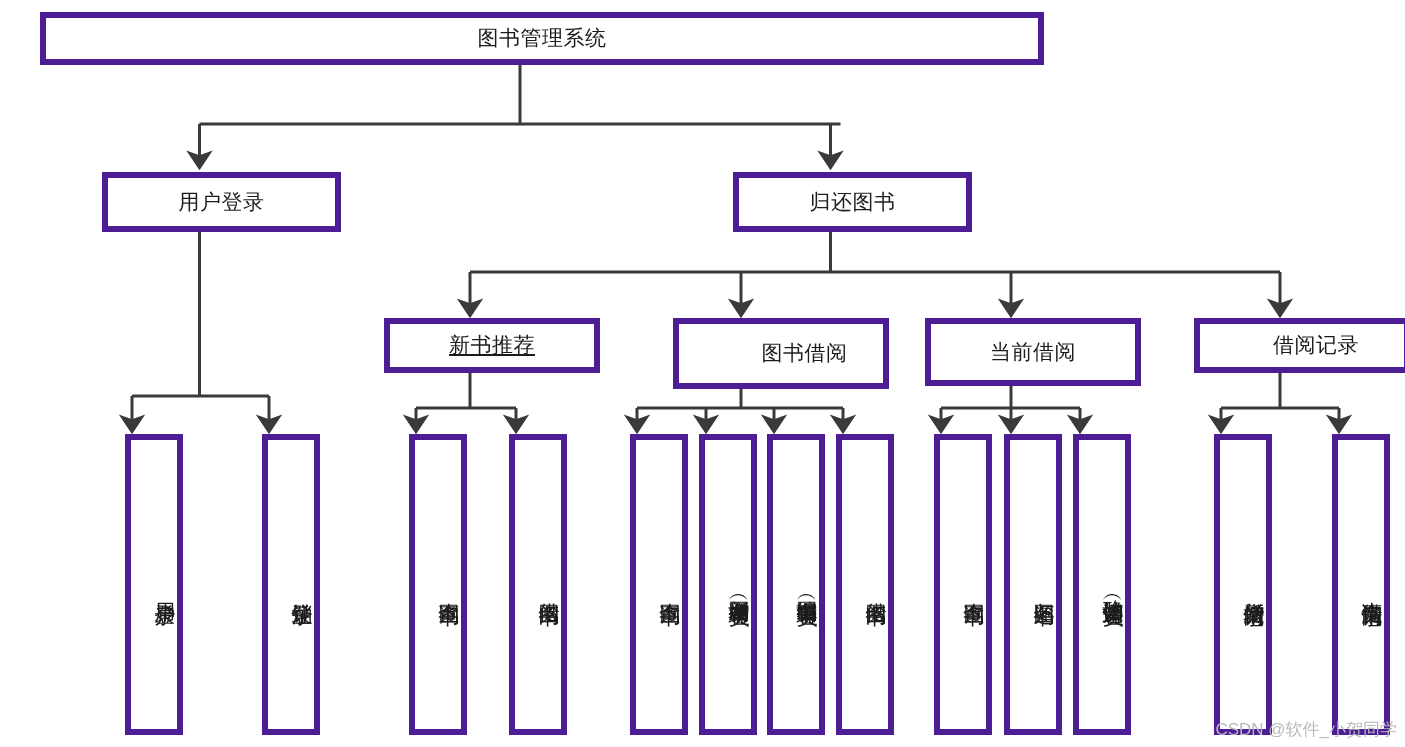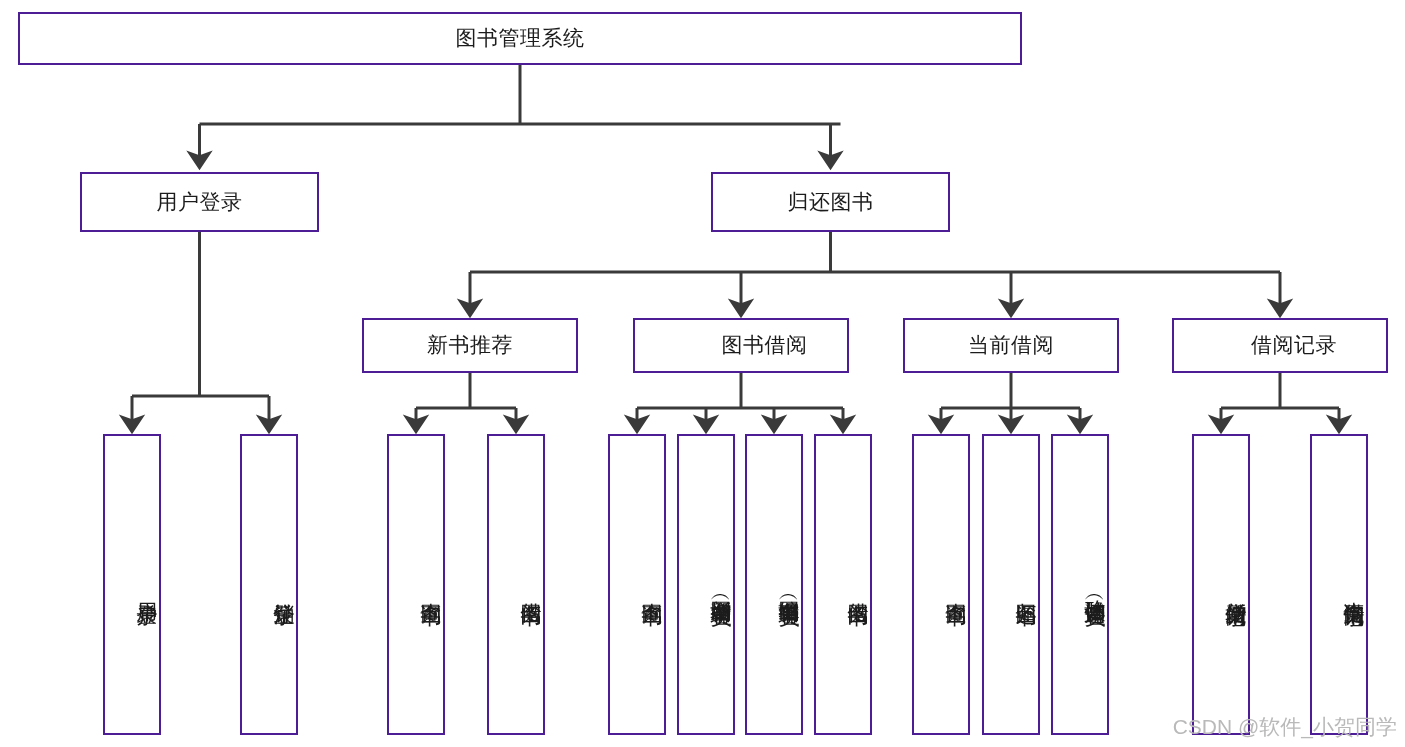--- a/index.html
+++ b/index.html
@@ -21,27 +21,28 @@
     position: absolute;
     left: 0;
     top: 0;
     width: 1405px;
     height: 747px;
     pointer-events: none;
   }
   .node {
     position: absolute;
     box-sizing: border-box;
-    border: 2px solid #4c1d95;
+    border: 6px solid #4c1d95;
     background: #ffffff;
     display: flex;
     align-items: center;
     justify-content: center;
     color: #1c1c1c;
     line-height: 1.18;
+    margin-left: 22px;
   }
   .node.horiz {
     font-size: 21px;
     letter-spacing: 0.5px;
   }
   .node.vert {
     writing-mode: vertical-rl;
     text-orientation: upright;
     font-size: 21px;
     letter-spacing: 1px;
@@ -51,21 +52,21 @@
   }
   .node.vert .vtext {
     writing-mode: vertical-rl;
     text-orientation: upright;
     white-space: nowrap;
   }
   #watermark {
     position: absolute;
     right: 8px;
     bottom: 6px;
-    font-size: 21px;
+    font-size: 17px;
     color: #b9b9b9;
     white-space: nowrap;
     user-select: none;
   }
 </style>
 </head>
 <body>
 
 <div id="canvas">
 
@@ -123,27 +124,27 @@
     <span>图书管理系统</span>
   </div>
 
   <div class="node horiz" style="left:80px; top:172px; width:239px; height:60px;">
     <span>用户登录</span>
   </div>
   <div class="node horiz" style="left:711px; top:172px; width:239px; height:60px;">
     <span>归还图书</span>
   </div>
 
-  <div class="node horiz" style="left:362px; top:318px; width:216px; height:55px;">
+  <div class="node horiz" style="left:362px; top:318px; width:216px; height:55px;text-decoration:underline;">
     <span>新书推荐</span>
   </div>
-  <div class="node horiz" style="left:633px; top:318px; width:216px; height:55px;padding-left:47px;">
+  <div class="node horiz" style="left:651px; top:318px; width:216px; height:71px;padding-left:47px;">
     <span>图书借阅</span>
   </div>
-  <div class="node horiz" style="left:903px; top:318px; width:216px; height:55px;">
+  <div class="node horiz" style="left:903px; top:318px; width:216px; height:68px;">
     <span>当前借阅</span>
   </div>
   <div class="node horiz" style="left:1172px; top:318px; width:216px; height:55px;padding-left:28px;">
     <span>借阅记录</span>
   </div>
 
   <div class="node vert" style="left:103px; top:434px; width:58px; height:301px;">
     <span class="vtext">用户登录</span>
   </div>
   <div class="node vert" style="left:240px; top:434px; width:58px; height:301px;">

